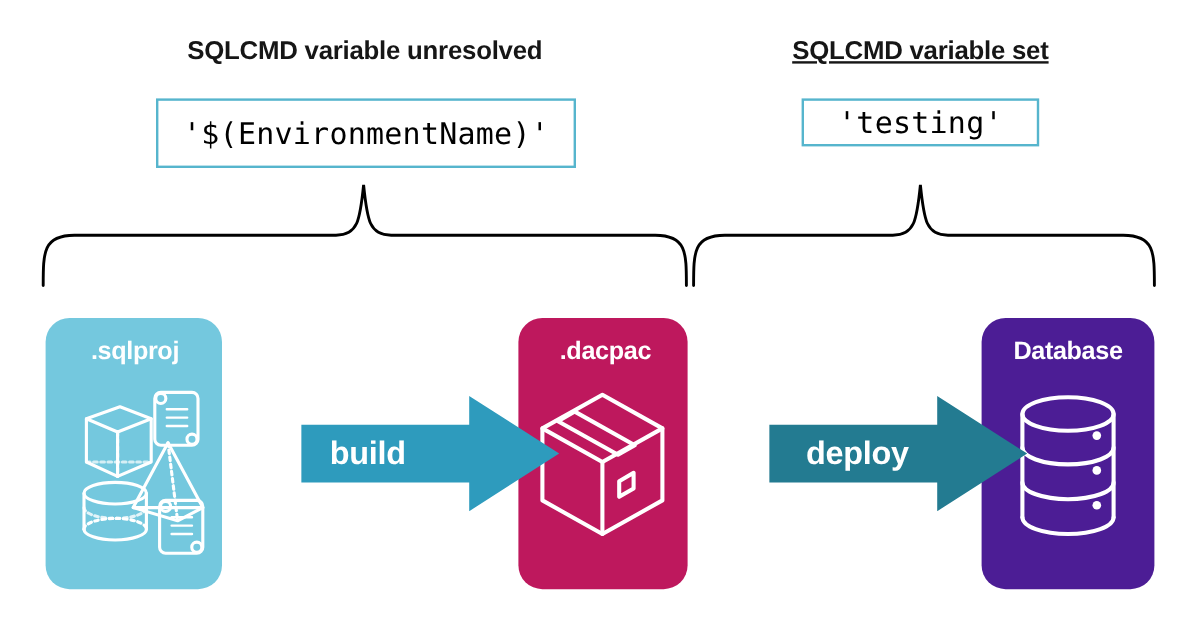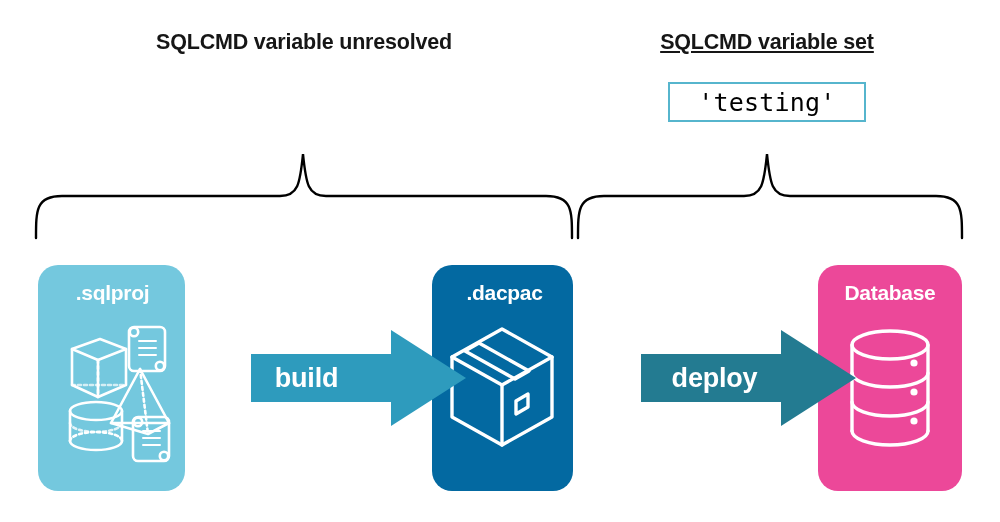--- a/index.html
+++ b/index.html
@@ -68,22 +68,22 @@
 
   
   .card {
     position: absolute;
     top: 265px;
     height: 226px;
     border-radius: 20px;
     overflow: hidden;
   }
   #card-sqlproj  { left: 38px;  width: 147px; background: #74c8de; }
-  #card-dacpac   { left: 432px; width: 141px; background: #0369a1; }
-  #card-database { left: 818px; width: 144px; background: #ec4899; }
+  #card-dacpac   { left: 432px; width: 141px; background: #be185d; }
+  #card-database { left: 818px; width: 144px; background: #4c1d95; }
 
   .card-label {
     position: absolute;
     top: 16px;
     left: 0;
     width: 100%;
     text-align: center;
     font-family: "Liberation Sans", sans-serif;
     font-weight: bold;
     font-size: 21px;
@@ -133,20 +133,21 @@
 </style>
 </head>
 <body>
 
 <div id="stage">
 
   <div class="heading" id="heading-left">SQLCMD variable unresolved</div>
 
   <div class="heading" id="heading-right">SQLCMD variable set</div>
 
+  <div class="codebox" id="codebox-left">'$(EnvironmentName)'</div>
 
   <div class="codebox" id="codebox-right">'testing'</div>
 
   <svg class="brace-svg" id="brace-left" viewBox="0 0 548 92" preserveAspectRatio="none">
     <path d="M 6,88
              C 6,60 6,46 32,46
              L 250,46
              C 268,46 270,34 273,4
              C 276,34 278,46 296,46
              L 516,46

